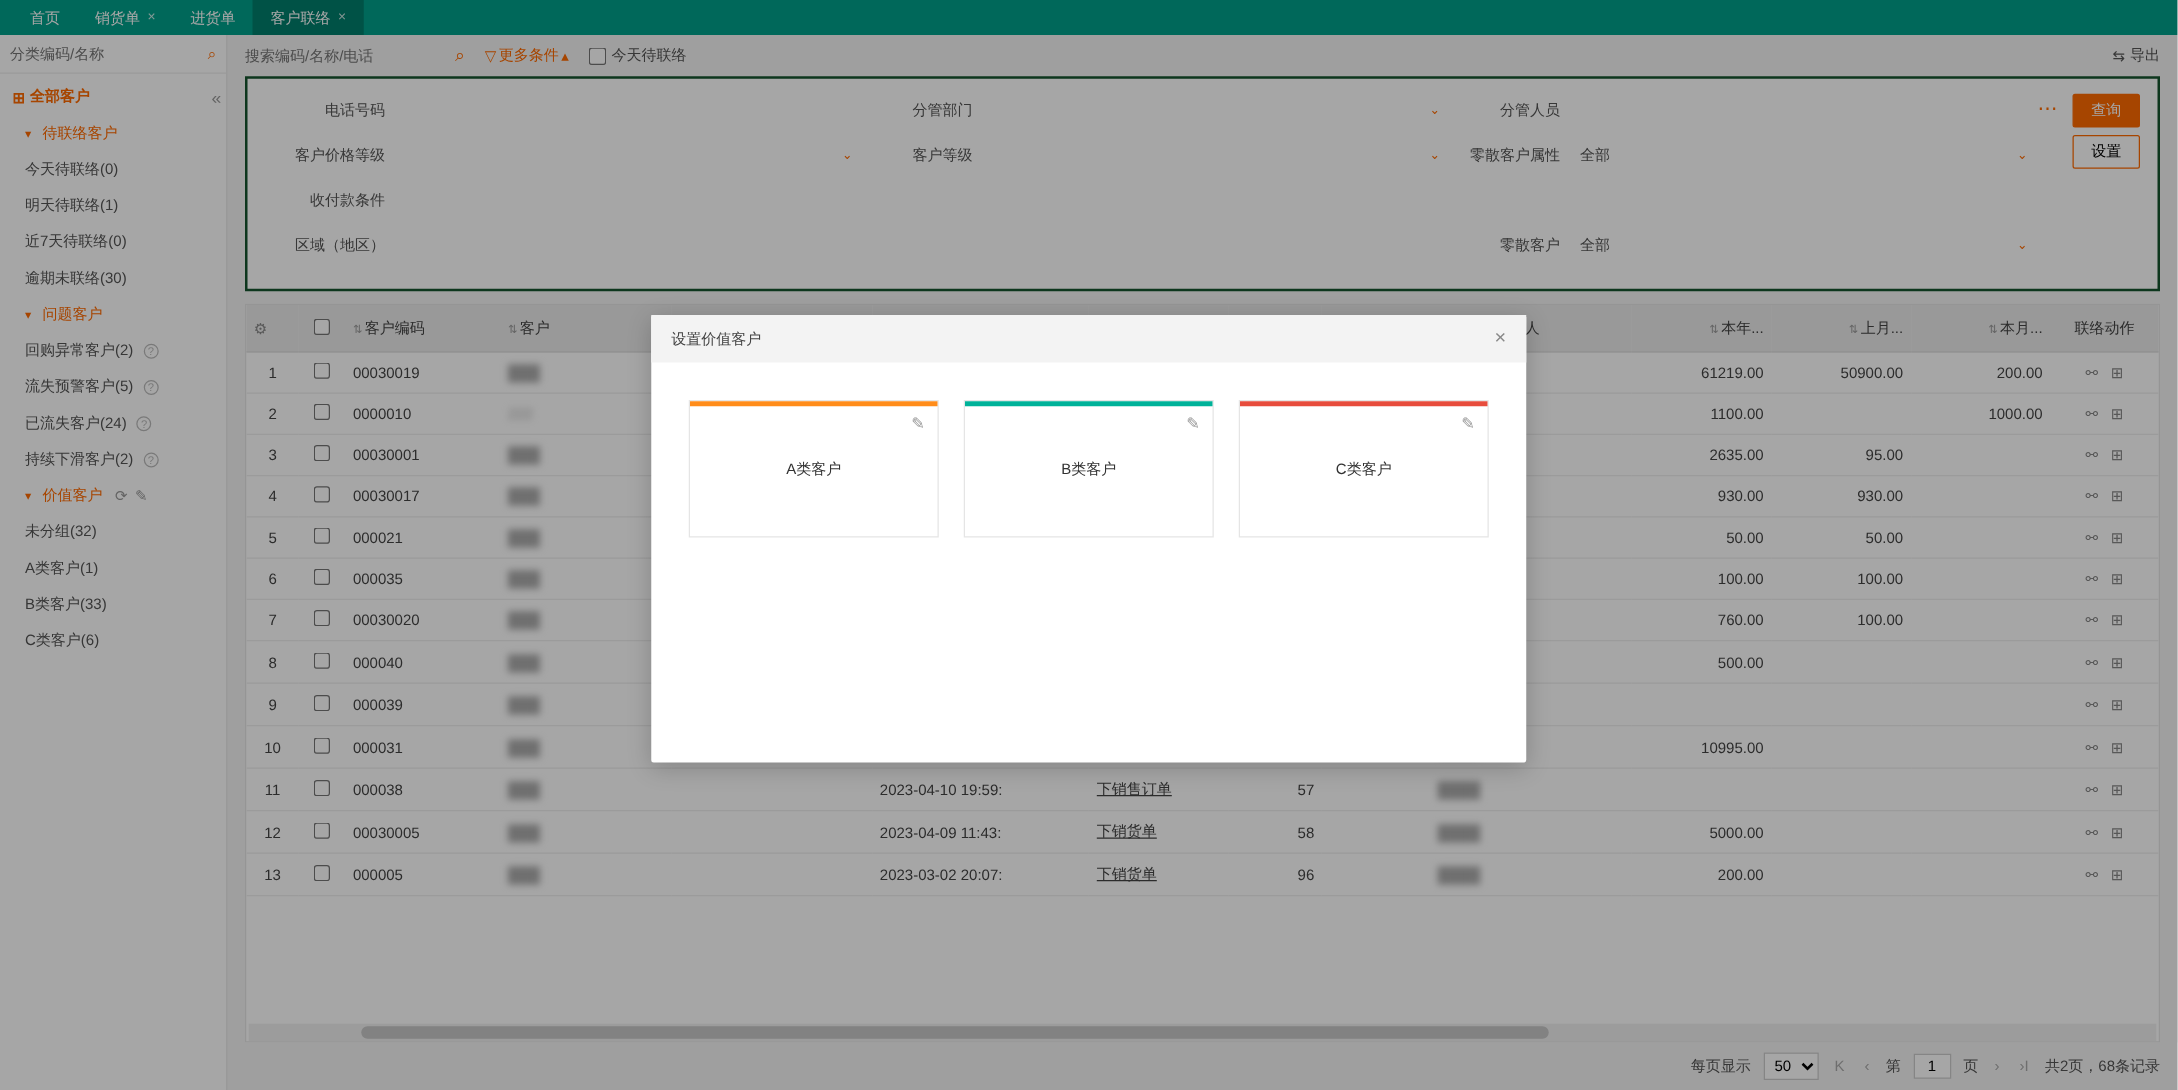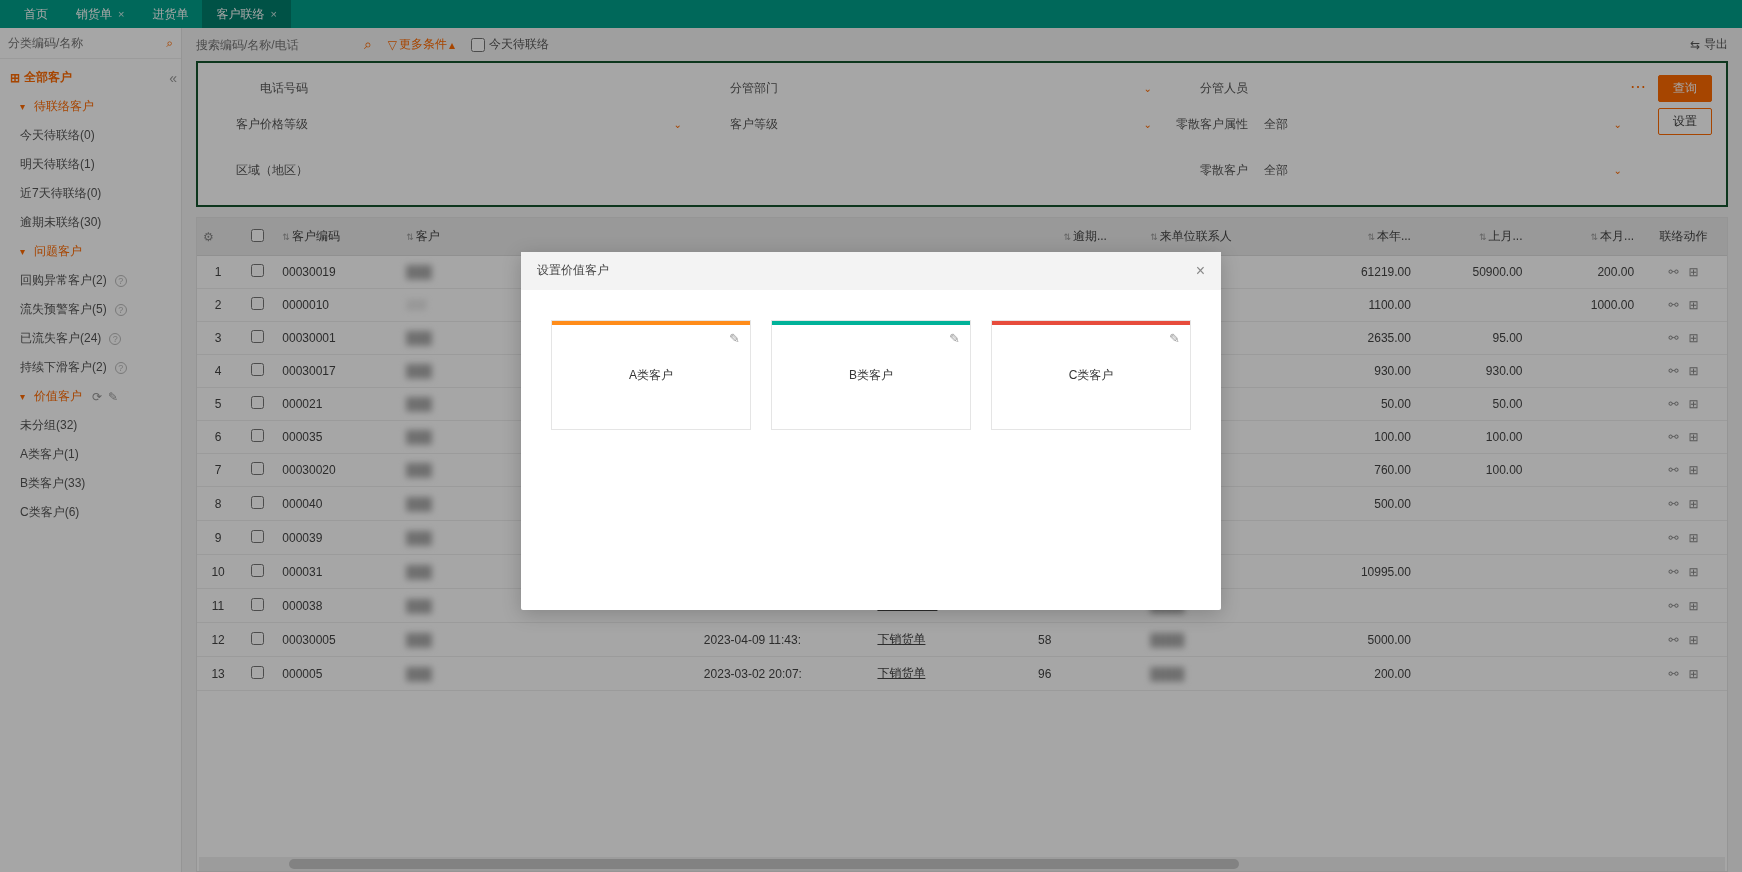--- a/index.html
+++ b/index.html
@@ -33,21 +33,21 @@
 .export{margin-left:auto;color:#555;display:flex;align-items:center;gap:4px}
 .filter-panel{background:#fff;margin:0 14px;border:2px solid #14532d;padding:12px 20px;position:relative}
 .filter-row{display:flex;margin-bottom:10px}
 .filter-item{display:flex;align-items:center;width:470px}
 .filter-label{width:100px;text-align:right;color:#555;padding-right:10px}
 .filter-input{flex:1;height:26px;display:flex;align-items:center;justify-content:space-between;padding:0 6px;color:#555}
 .filter-input .dd{color:#ff6a00;font-size:10px}
 .filter-actions{position:absolute;right:14px;top:12px;display:flex;flex-direction:column;gap:6px}
 .btn{padding:4px 14px;border:1px solid;border-radius:2px;cursor:pointer;text-align:center}
 .btn-primary{background:#ff6a00;border-color:#ff6a00;color:#fff}
-.btn-outline{background:#fff;border-color:#ff6a00;color:#404040}
+.btn-outline{background:#fff;border-color:#ff6a00;color:#000000}
 .more-dots{color:#ff6a00;font-size:16px;position:absolute;right:80px;top:14px}
 .table-wrap{margin:10px 14px 0;background:#fff;border:1px solid #e5e5e5;flex:1;overflow:hidden;display:flex;flex-direction:column}
 table{width:100%;border-collapse:collapse}
 th{background:#ebebeb;color:#444;font-weight:normal;padding:10px 6px;text-align:left;border-bottom:1px solid #ddd;white-space:nowrap}
 th .sort{color:#999;font-size:9px;margin-right:2px}
 td{padding:8px 6px;border-bottom:1px solid #eee;color:#444;white-space:nowrap}
 td.num{text-align:right}
 td.center{text-align:center}
 .gear{color:#888}
 .chk-cell{width:30px;text-align:center}
@@ -55,21 +55,21 @@
 .row-actions{color:#888;display:flex;gap:10px;justify-content:center}
 .blur{filter:blur(3px);color:#aaa}
 .hscroll{height:14px;background:#f0f0f0;position:relative;margin:0 2px}
 .hscroll-thumb{position:absolute;left:90px;top:2px;height:10px;width:950px;background:#c8c8c8;border-radius:5px}
 .pager{display:flex;align-items:center;justify-content:flex-end;padding:8px 14px;gap:10px;color:#555;background:#f5f5f5}
 .pager select,.pager input{border:1px solid #ccc;padding:2px 4px;background:#fff}
 .pager input{width:30px;text-align:center}
 .pager .nav{color:#aaa;cursor:pointer;padding:0 3px}
 .overlay{position:absolute;inset:0;background:rgba(0,0,0,.35);display:flex;align-items:flex-start;justify-content:center;padding-top:252px;z-index:100}
 .modal{background:#fff;width:700px;border-radius:2px;box-shadow:0 4px 20px rgba(0,0,0,.2)}
-.modal-head{background:#f3f3f3;padding:10px 16px;display:flex;justify-content:space-between;align-items:flex-start;color:#444;font-size:13px}
+.modal-head{background:#f3f3f3;padding:10px 16px;display:flex;justify-content:space-between;align-items:center;color:#444;font-size:13px}
 .modal-close{cursor:pointer;color:#888;font-size:16px}
 .modal-body{padding:30px 30px 180px;display:flex;gap:20px;justify-content:center}
 .card{width:200px;height:110px;border:1px solid #e5e5e5;position:relative;display:flex;align-items:center;justify-content:center;color:#333;font-size:14px}
 .card::before{content:"";position:absolute;top:0;left:0;right:0;height:4px}
 .card.a::before{background:#ff8c1a}
 .card.b::before{background:#00b299}
 .card.c::before{background:#e74c3c}
 .card .edit{position:absolute;top:10px;right:10px;color:#999;cursor:pointer;font-size:13px}
 .tbody-scroll{overflow-y:auto;flex:1}
 </style>
@@ -194,20 +194,24 @@
           </div>
         <div class="filter-item">
             <div class="filter-label">零散客户属性</div>
             <div class="filter-input">
               <span>全部</span>
               <span class="dd">⌄</span>
             </div>
           </div>
       </div>
       <div class="filter-row">
+        <div class="filter-item">
+            <div class="filter-label">收付款条件</div>
+            <div class="filter-input"></div>
+          </div>
       </div>
       <div class="filter-row">
         <div class="filter-item">
             <div class="filter-label">区域（地区）</div>
             <div class="filter-input"></div>
           </div>
         <div class="filter-item"></div>
         <div class="filter-item">
             <div class="filter-label">零散客户</div>
             <div class="filter-input">
@@ -535,20 +539,32 @@
                 </td>
               </tr>
             </tbody>
           </table>
       </div>
       <div class="hscroll">
           <div class="hscroll-thumb"></div>
         </div>
     </div>
 
+    <div class="pager">
+      <span>每页显示</span>
+      <select><option>50</option></select>
+      <span class="nav">K</span>
+      <span class="nav">‹</span>
+      <span>第</span>
+      <input value="1" style="">
+      <span>页</span>
+      <span class="nav">›</span>
+      <span class="nav">›I</span>
+      <span>共2页，68条记录</span>
+    </div>
   </div>
 </div>
 
 <div class="overlay">
   <div class="modal">
     <div class="modal-head">
       <span>设置价值客户</span>
       <span class="modal-close">×</span>
     </div>
     <div class="modal-body">

